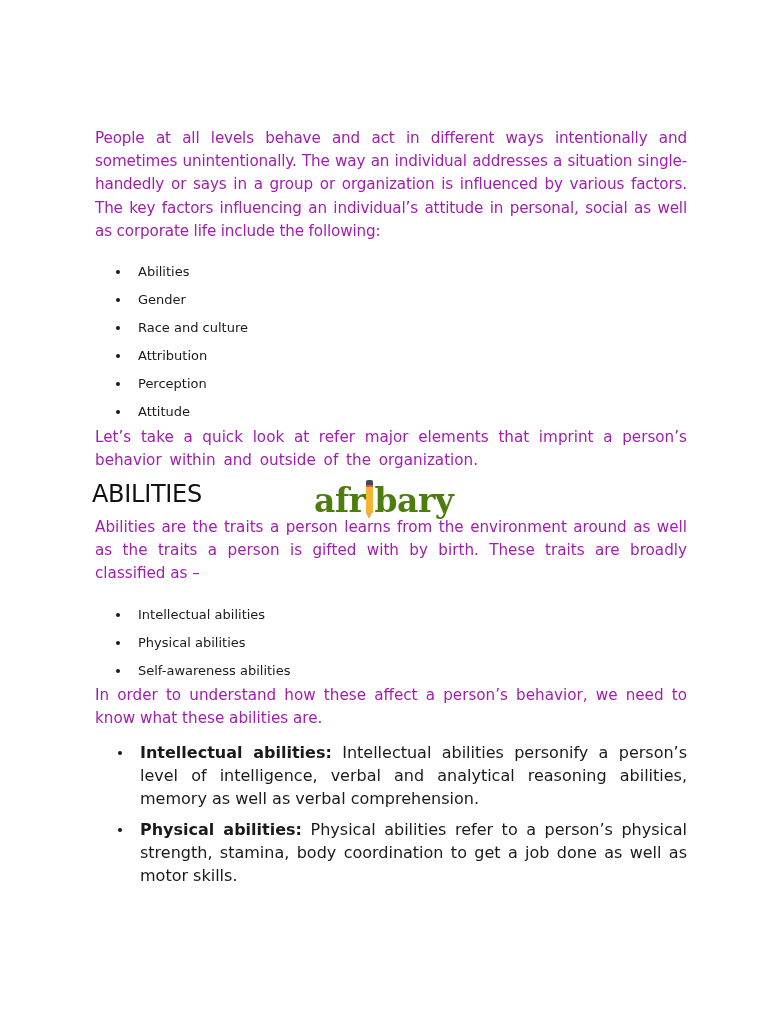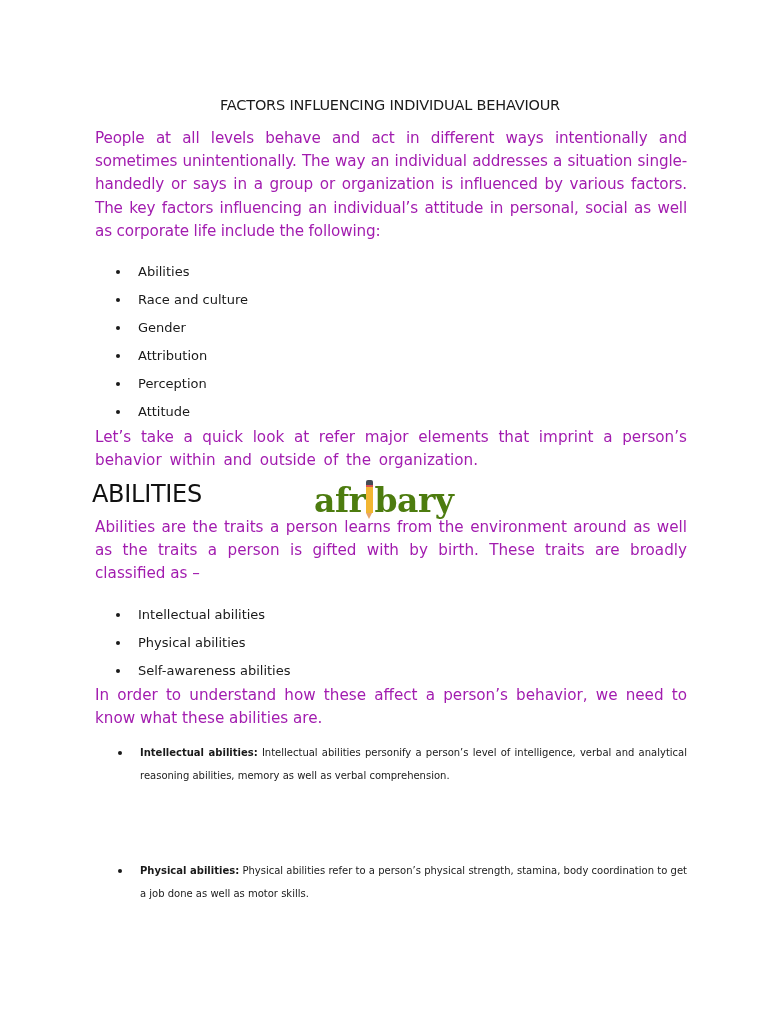--- a/index.html
+++ b/index.html
@@ -126,56 +126,55 @@
       border-top: 6px solid #e8a66a;
     }
 
     .detail-list {
       position: absolute;
       left: 115px;
       width: 572px;
       margin: 0;
       padding: 0;
       list-style: none;
-      font-size: 10px;
+      font-size: 16px;
       line-height: 23px;
       color: #1a1a1a;
     }
     .detail-list li {
       position: relative;
       padding-left: 25px;
       text-align: justify;
       text-align-last: left;
     }
     .detail-list li .dot {
       position: absolute;
       left: 3px;
       top: 10px;
       width: 4px;
       height: 4px;
       border-radius: 50%;
       background: #1a1a1a;
     }
     .detail-list li b { font-weight: bold; }
     .d1 { top: 741px; }
-    .d2 { top: 859px; }
+    .d2 { top: 818px; }
   </style>
 </head>
 <body>
 
 <div class="page">
 
-  <div class="title">FACTORS INFLUENCING INDIVIDUAL BEHAVIOUR</div>
 
   <div class="para justify p-intro">People at all levels behave and act in different ways intentionally and sometimes unintentionally. The way an individual addresses a situation single-handedly or says in a group or organization is influenced by various factors. The key factors influencing an individual’s attitude in personal, social as well as corporate life include the following:</div>
 
   <ul class="bullets list-factors">
     <li><span class="dot"></span><span>Abilities</span></li>
+    <li><span class="dot"></span><span>Gender</span></li>
     <li><span class="dot"></span><span>Race and culture</span></li>
-    <li><span class="dot"></span><span>Gender</span></li>
     <li><span class="dot"></span><span>Attribution</span></li>
     <li><span class="dot"></span><span>Perception</span></li>
     <li><span class="dot"></span><span>Attitude</span></li>
   </ul>
 
   <div class="para justify p-look">Let’s take a quick look at refer major elements that imprint a person’s behavior within and outside of the organization.</div>
 
   <h2 class="heading">ABILITIES</h2>
 
   <div class="logo">

